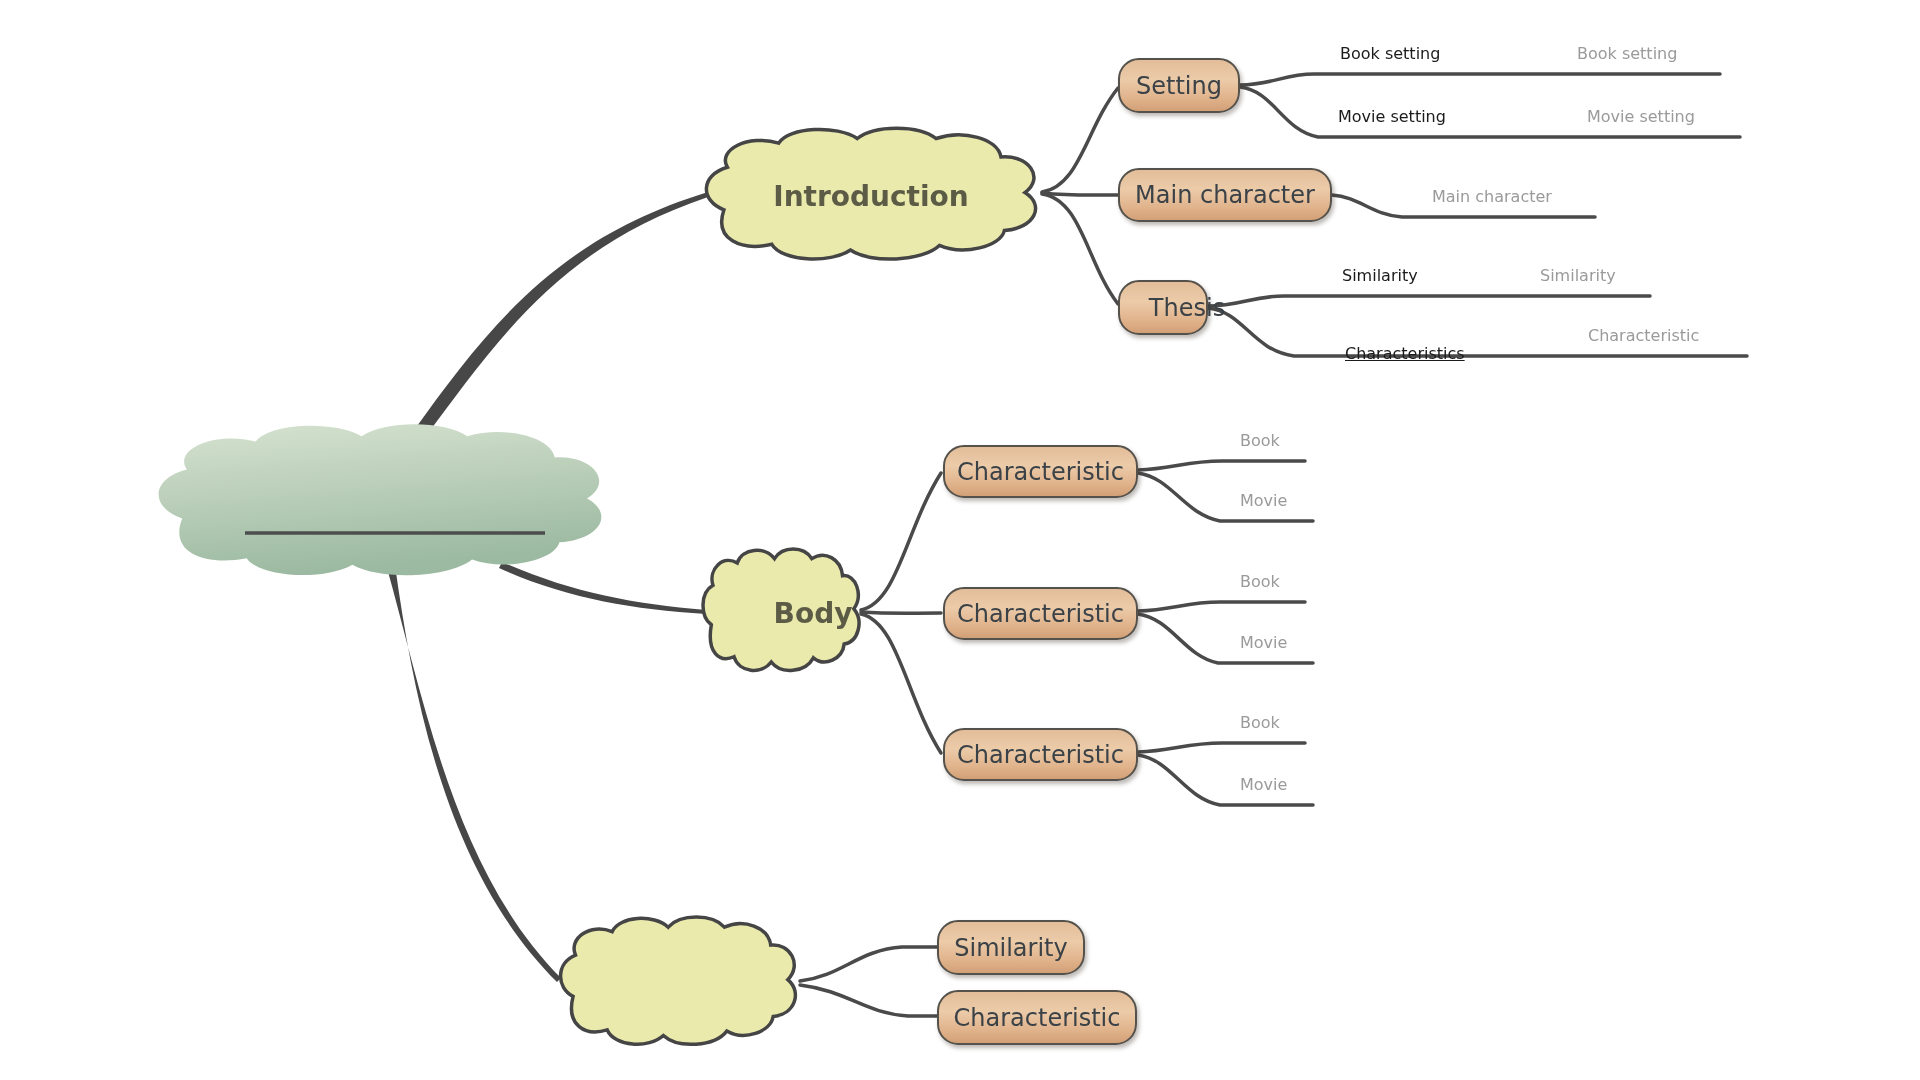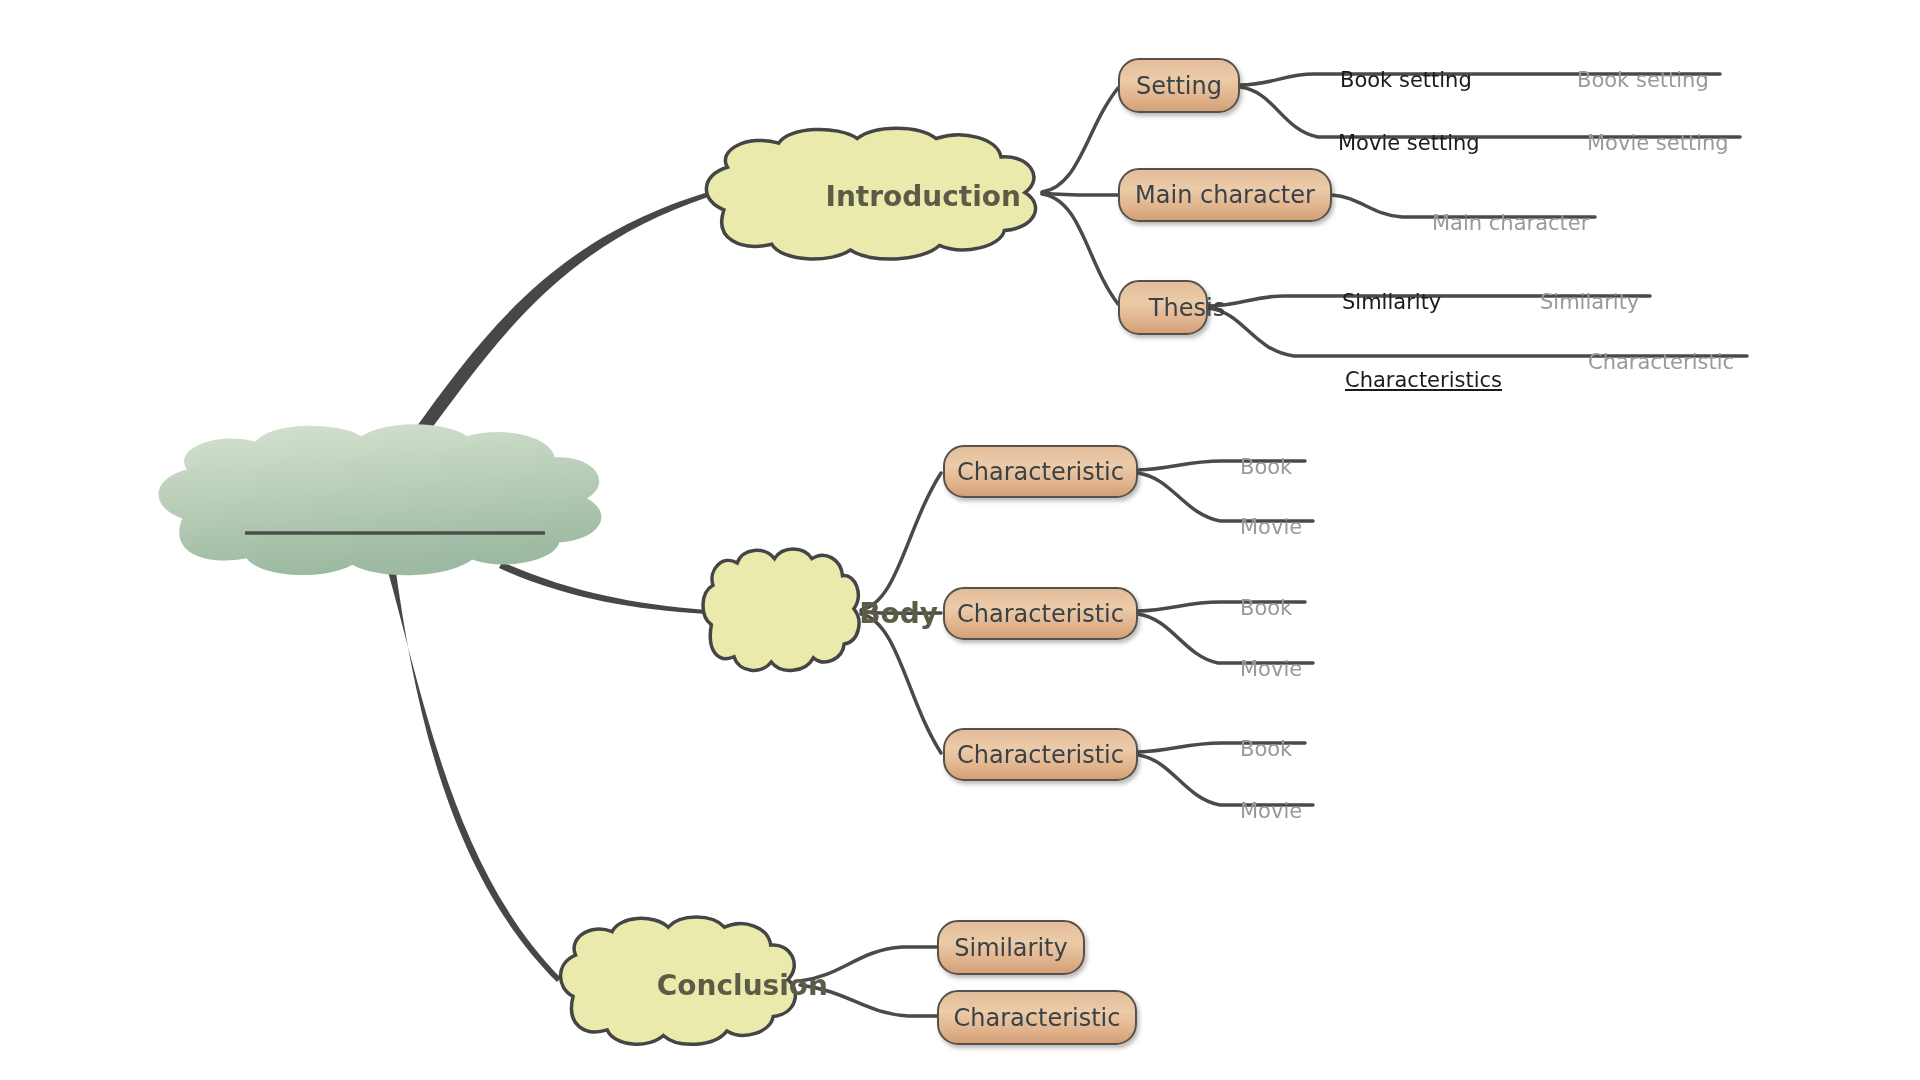--- a/index.html
+++ b/index.html
@@ -12,27 +12,27 @@
   
   .rect-node{
     position:absolute;display:flex;align-items:center;justify-content:center;
     background:linear-gradient(180deg,#e3bd99 0%,#eccba9 38%,#dfb189 78%,#d2a077 100%);
     border:2px solid #55524c;border-radius:21px;
     box-shadow:2px 3px 4px rgba(60,50,40,0.35);
     color:#3b4247;font-size:24px;white-space:nowrap;box-sizing:border-box;
   }
 
   
-  .line-label{position:absolute;font-size:21px;white-space:nowrap;line-height:26px;margin-top:26px;}
+  .line-label{position:absolute;font-size:16px;white-space:nowrap;line-height:26px;}
   .lab-dark{color:#1b1b1b;}
   .lab-gray{color:#9a9a9a;}
 
   
   .cloud-title{
-    position:absolute;text-align:right;font-weight:bold;font-size:28px;
+    position:absolute;text-align:center;font-weight:bold;font-size:28px;
     color:#5c5c46;white-space:nowrap;line-height:34px;
   }
 </style>
 </head>
 <body>
 
 <div id="canvas">
 
   <svg id="wires" viewBox="0 0 1920 1080" xmlns="http://www.w3.org/2000/svg">
     <defs>
@@ -96,21 +96,20 @@
       <path d="M 1138 752 C 1172 751, 1186 743, 1222 743 L 1305 743"></path>
       <path d="M 1138 755 C 1172 760, 1184 798, 1220 805 L 1313 805"></path>
 
       <path d="M 800 981 C 842 976, 858 950, 902 947 L 937 947"></path>
       <path d="M 800 985 C 848 991, 864 1013, 908 1016 L 937 1016"></path>
     </g>
   </svg>
 
   <div class="cloud-title" style="left:721px;top:180px;width:300px;">Introduction</div>
   <div class="cloud-title" style="left:688px;top:597px;width:250px;">Body</div>
-  <div class="cloud-title" style="left:528px;top:969px;width:300px;">Conclusion</div>
 
   <div class="rect-node" style="left:1118px;top:58px;width:122px;height:55px;">Setting</div>
   <div class="rect-node" style="left:1118px;top:168px;width:214px;height:54px;">Main character</div>
   <div class="rect-node" style="left:1118px;top:280px;width:90px;height:55px;padding-left:48px;">Thesis</div>
 
   <div class="rect-node" style="left:943px;top:445px;width:195px;height:53px;">Characteristic</div>
   <div class="rect-node" style="left:943px;top:587px;width:195px;height:53px;">Characteristic</div>
   <div class="rect-node" style="left:943px;top:728px;width:195px;height:53px;">Characteristic</div>
 
   <div class="rect-node" style="left:937px;top:920px;width:148px;height:55px;">Similarity</div>

